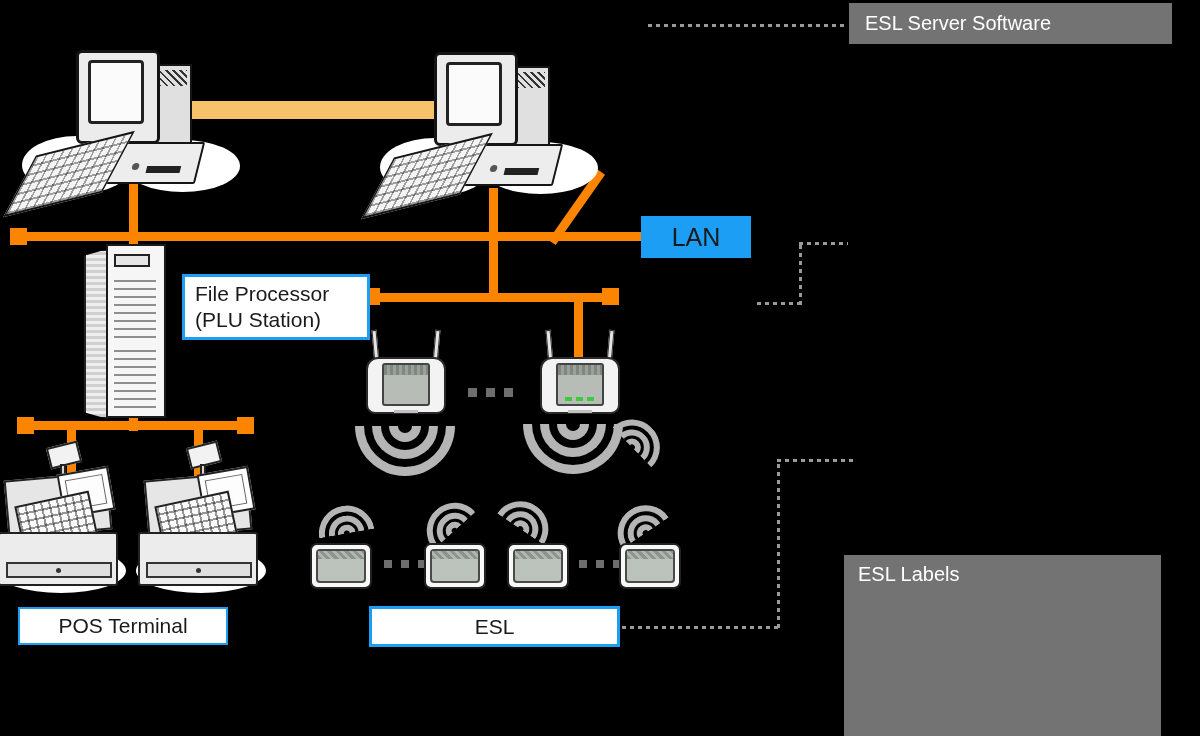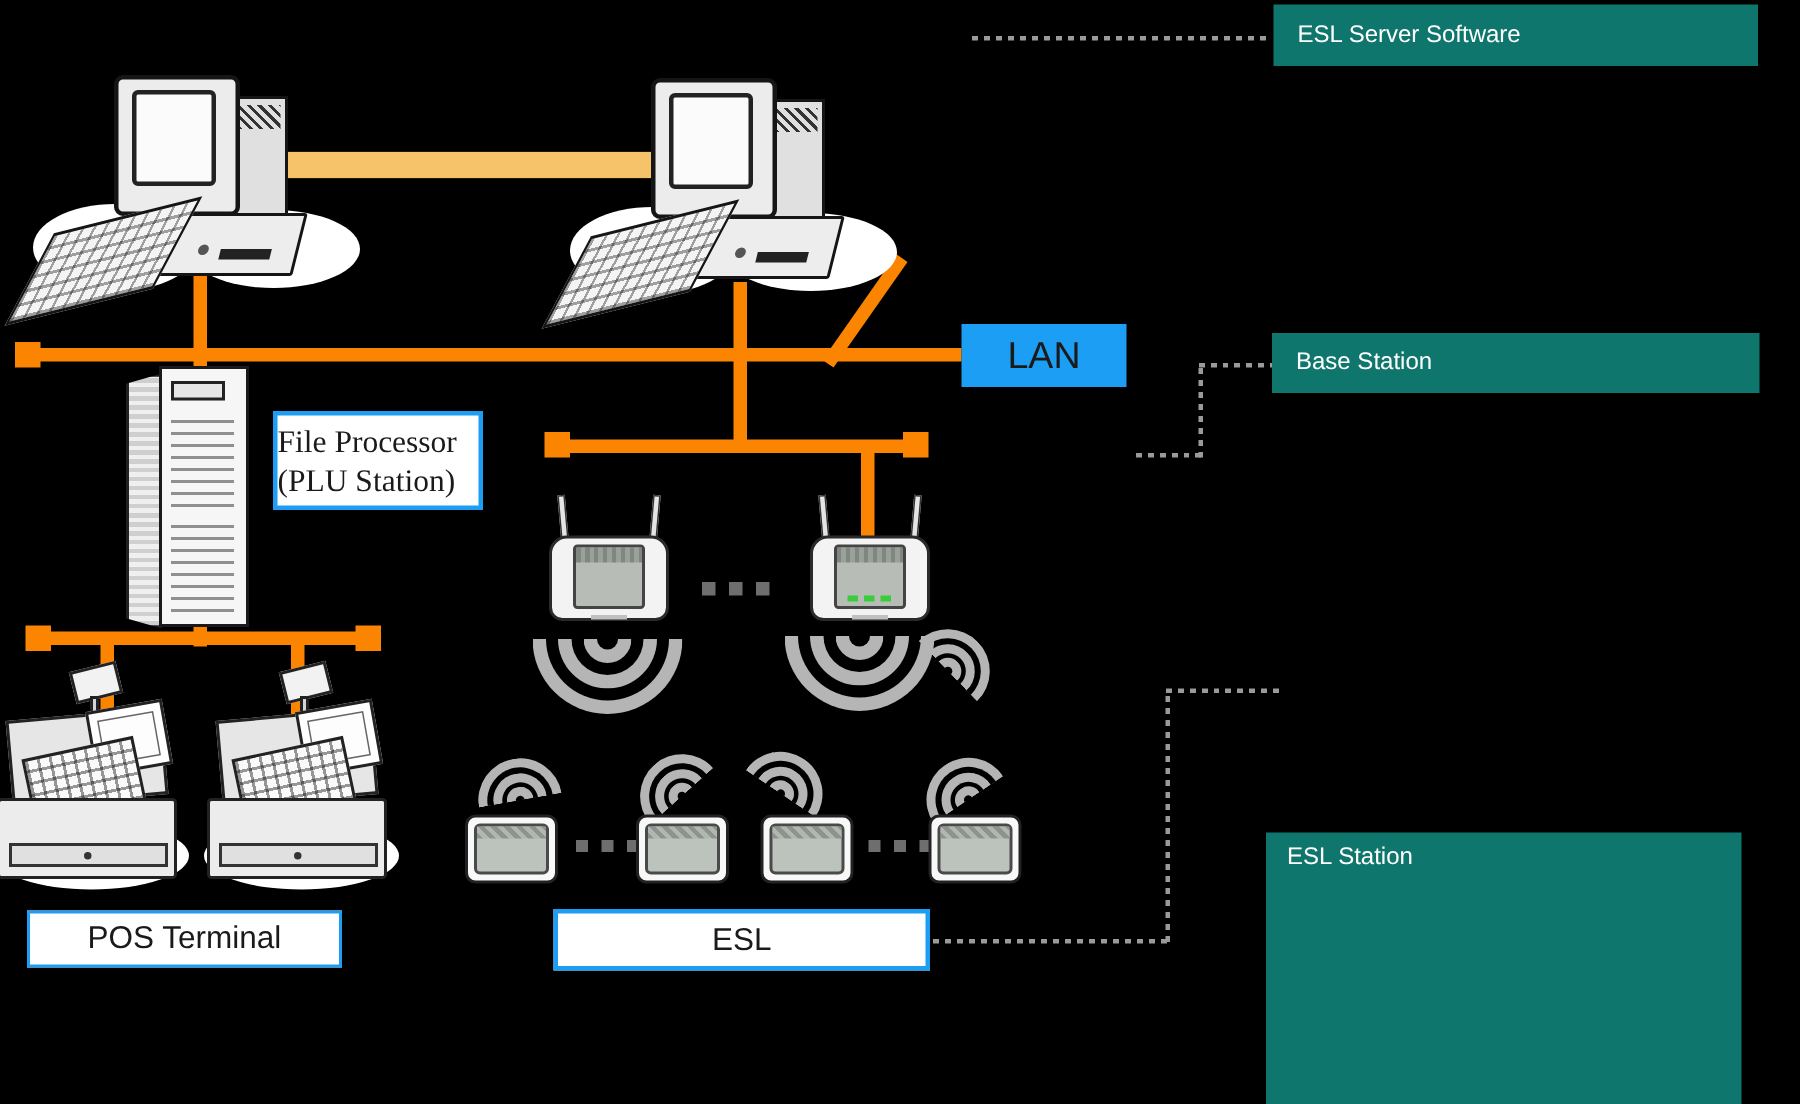--- a/index.html
+++ b/index.html
@@ -14,21 +14,21 @@
         clip-path:polygon(0 50%,4% 0,96% 0,100% 45%,96% 100%,4% 100%);}
 
   
   .dh{height:3px;background:repeating-linear-gradient(90deg,#9A9A9A 0 4px,transparent 4px 8px);z-index:1;}
   .dv{width:3px;background:repeating-linear-gradient(0deg,#9A9A9A 0 4px,transparent 4px 8px);z-index:1;}
 
   
   .node{background:#fff;border:2px solid #1C9EF4;z-index:5;display:flex;
         align-items:center;justify-content:center;color:#1a1a1a;font-size:22px;}
   .node.b3{border-width:3px;}
-  .callout{background:#0f766e;z-index:5;color:#fff;font-size:16px;display:flex;align-items:center;}
+  .callout{background:#737373;z-index:5;color:#fff;font-size:20px;display:flex;align-items:center;}
   .callout .pad{position:static;padding-left:16px;}
   .twoline{flex-direction:column;line-height:1.25;font-size:21px;}
 
   
   .wifi{z-index:3;}
   .wifi span{position:absolute;display:block;border:6px solid #B5B5B5;border-bottom:none;
              border-radius:50% 50% 0 0/100% 100% 0 0;box-sizing:border-box;}
   .wbig{width:100px;height:100px;}
   .wbig span{border-width:9px;}
   .wbig .a1{width:100px;height:50px;left:0;top:50px;}
@@ -298,30 +298,27 @@
         <div class="esl-strip"></div>
       </div>
     </div>
 
   <div class="callout" style="left:849px;top:3px;width:323px;height:41px;">
     <span class="pad">ESL Server Software</span>
   </div>
   <div class="node" style="left:641px;top:216px;width:110px;height:42px;background:#1C9EF4;border:none;font-size:25px;">
     <span>LAN</span>
   </div>
-  <div class="node b3 twoline" style="left:182px;top:274px;width:140px;height:66px;align-items:flex-start;font-family:Liberation Serif, serif;">
+  <div class="node b3 twoline" style="left:182px;top:274px;width:188px;height:66px;align-items:flex-start;padding-left:10px;">
     <span>File Processor</span>
     <span>(PLU Station)</span>
   </div>
-  <div class="callout" style="left:848px;top:222px;width:325px;height:40px;">
-    <span class="pad">Base Station</span>
-  </div>
   <div class="node b3" style="left:369px;top:606px;width:251px;height:41px;font-size:21px;">
     <span>ESL</span>
   </div>
   <div class="node" style="left:18px;top:607px;width:210px;height:38px;font-size:21px;">
     <span>POS Terminal</span>
   </div>
   <div class="callout" style="left:844px;top:555px;width:317px;height:181px;align-items:flex-start;">
-    <span class="pad" style="padding-top:8px;padding-left:14px;">ESL Station</span>
+    <span class="pad" style="padding-top:8px;padding-left:14px;">ESL Labels</span>
   </div>
 
 </div>
 
 </body></html>

